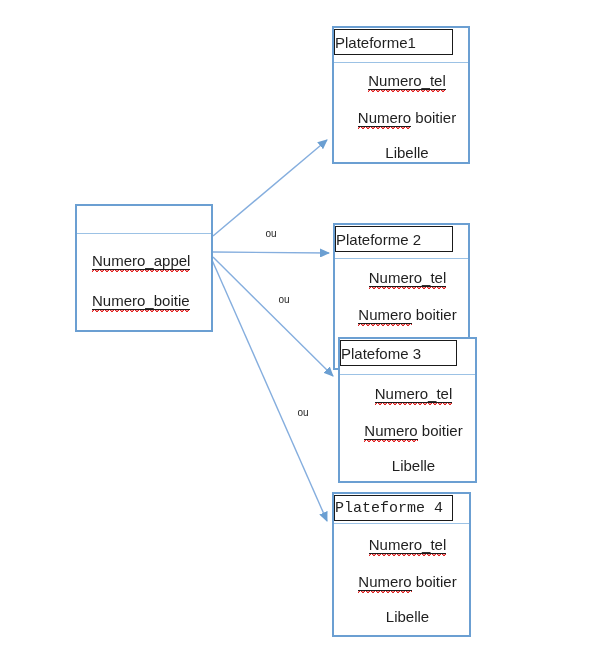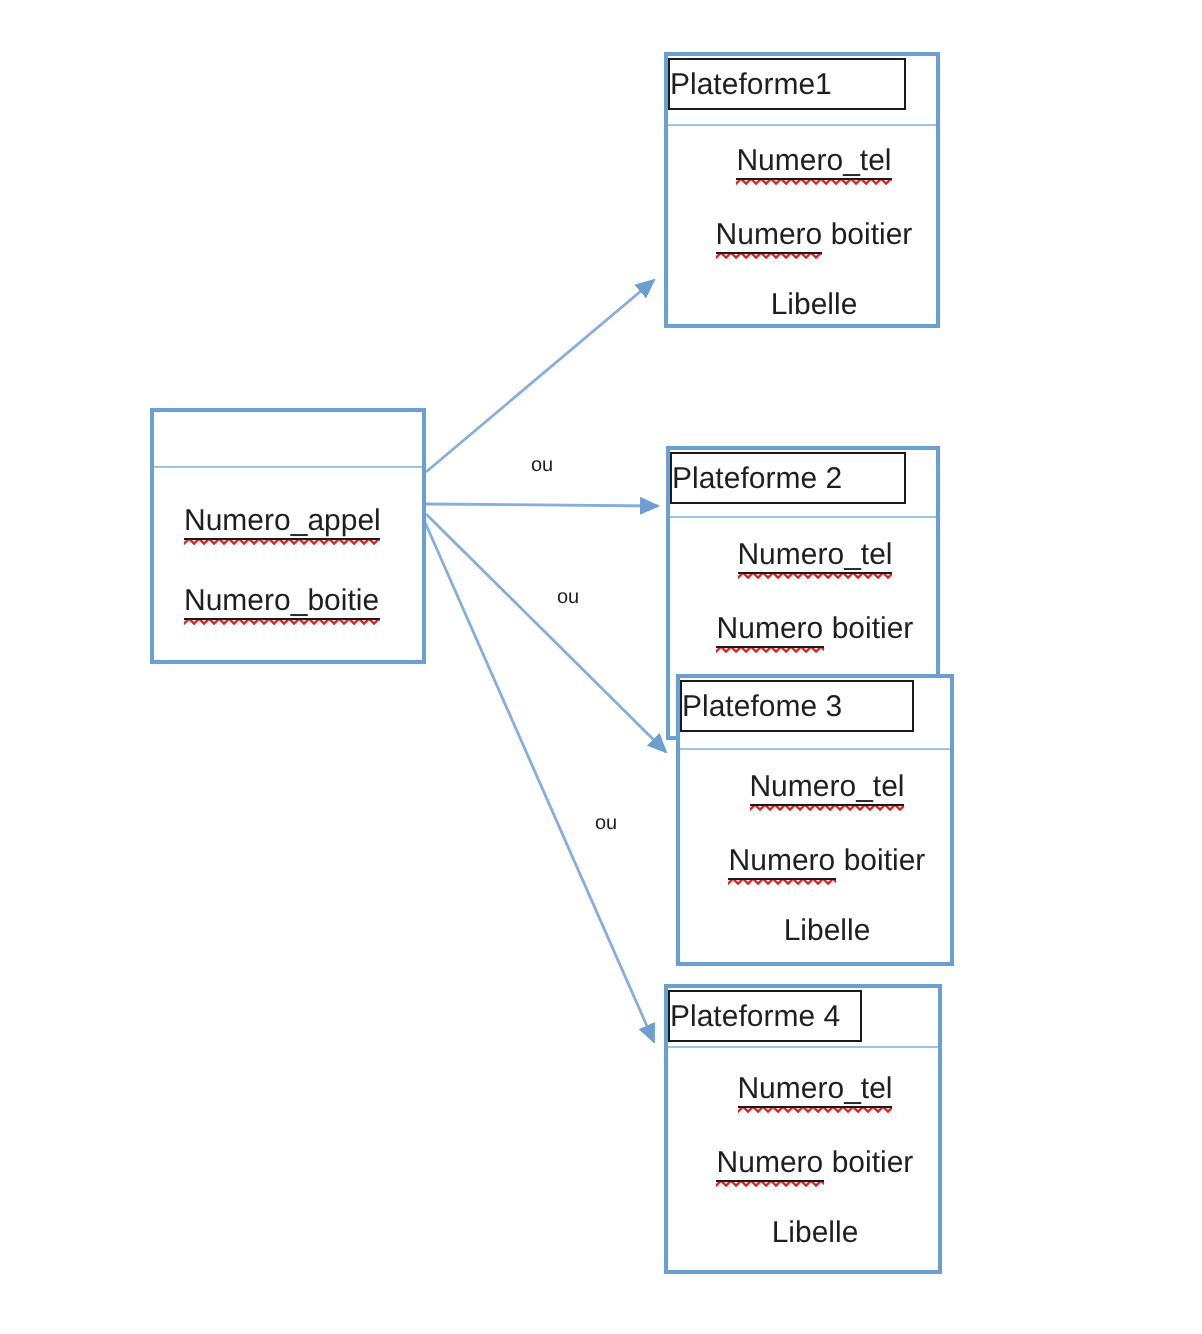--- a/index.html
+++ b/index.html
@@ -84,21 +84,21 @@
     <div class="titlebox" style="left:0;top:1px;width:117px;">
       <span>Platefome 3</span>
     </div>
     <div class="divider" style="top:35px;"></div>
     <div class="row" style="top:44px;"><span class="squig"><span class="ul">Numero_tel</span></span><span></span></div>
     <div class="row" style="top:81px;"><span class="squig"><span class="ul">Numero</span></span><span> boitier</span></div>
     <div class="row" style="top:116px;"><span class="squig"><span class="ul"></span></span><span>Libelle</span></div>
   </div>
 
   <div class="entity" style="left:332px;top:492px;width:139px;height:145px;">
-    <div class="titlebox" style="left:0;top:1px;width:97px;">
+    <div class="titlebox" style="left:0;top:1px;width:119px;font-family:Liberation Mono, monospace;">
       <span>Plateforme 4</span>
     </div>
     <div class="divider" style="top:29px;"></div>
     <div class="row" style="top:40px;"><span class="squig"><span class="ul">Numero_tel</span></span><span></span></div>
     <div class="row" style="top:77px;"><span class="squig"><span class="ul">Numero</span></span><span> boitier</span></div>
     <div class="row" style="top:112px;"><span class="squig"><span class="ul"></span></span><span>Libelle</span></div>
   </div>
 
   <div class="ou-label" style="left:271px;top:233px;">ou</div>
   <div class="ou-label" style="left:284px;top:299px;">ou</div>

